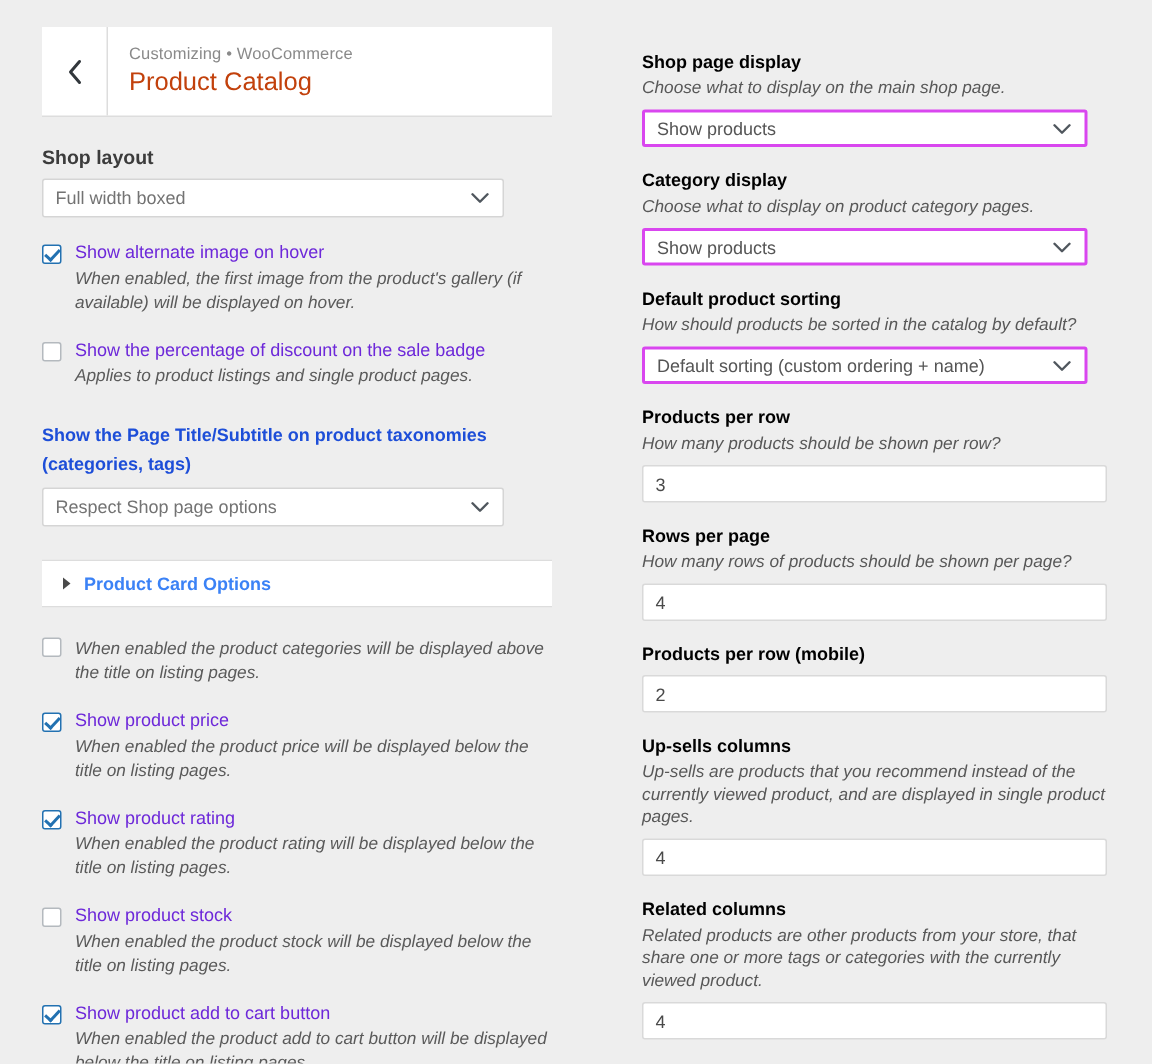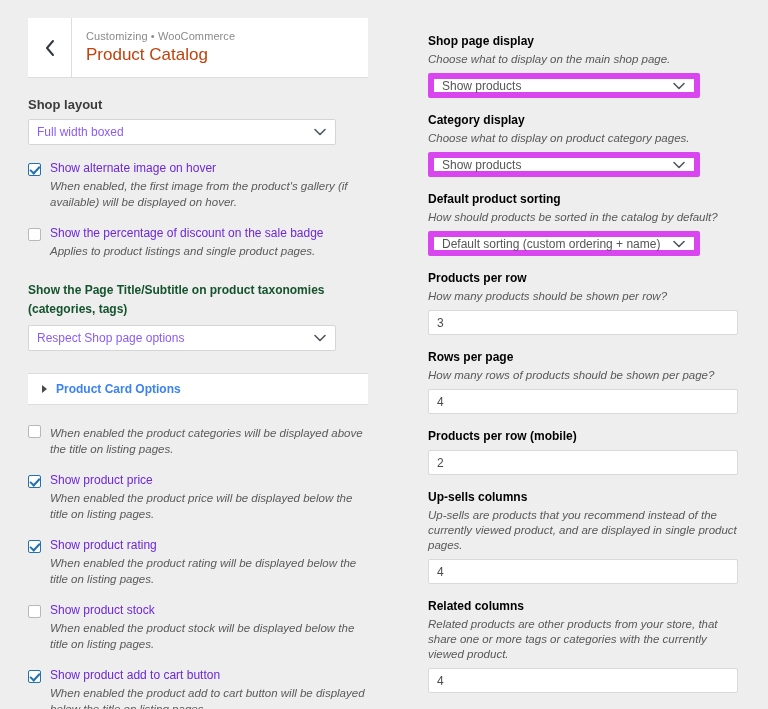--- a/index.html
+++ b/index.html
@@ -70,34 +70,34 @@
   .field-label {
     font-size: 13px;
     font-weight: bold;
     color: #3c3c3c;
     line-height: 17px;
     margin-bottom: 6px;
   }
   .field-label-wrap {
     font-size: 12px;
     font-weight: bold;
-    color: #14532d;
+    color: #1d4ed8;
     line-height: 19px;
     margin-bottom: 6px;
   }
 
   select.ctrl, .ctrl-select {
     width: 308px;
     height: 26px;
     background: #ffffff;
     border: 1px solid #d5d5d5;
     border-radius: 2px;
     font-family: "Liberation Sans", sans-serif;
     font-size: 12px;
-    color: #8b5cf6;
+    color: #737373;
     padding: 0 26px 0 8px;
     display: flex;
     align-items: center;
     position: relative;
     cursor: pointer;
   }
   .ctrl-select .chev {
     position: absolute;
     right: 9px;
     top: 50%;
@@ -198,24 +198,24 @@
     margin-bottom: 3px;
   }
   .r-desc {
     font-size: 11.5px;
     font-style: italic;
     color: #585858;
     line-height: 15px;
     margin-bottom: 6px;
   }
   .r-select {
-    width: 272px;
+    width: 297px;
     height: 25px;
     background: #ffffff;
-    border: 6px solid #d946ef;
+    border: 2px solid #d946ef;
     border-radius: 2px;
     font-size: 12px;
     color: #555555;
     padding: 0 26px 0 8px;
     display: flex;
     align-items: center;
     position: relative;
     cursor: pointer;
   }
   .r-select .chev {

